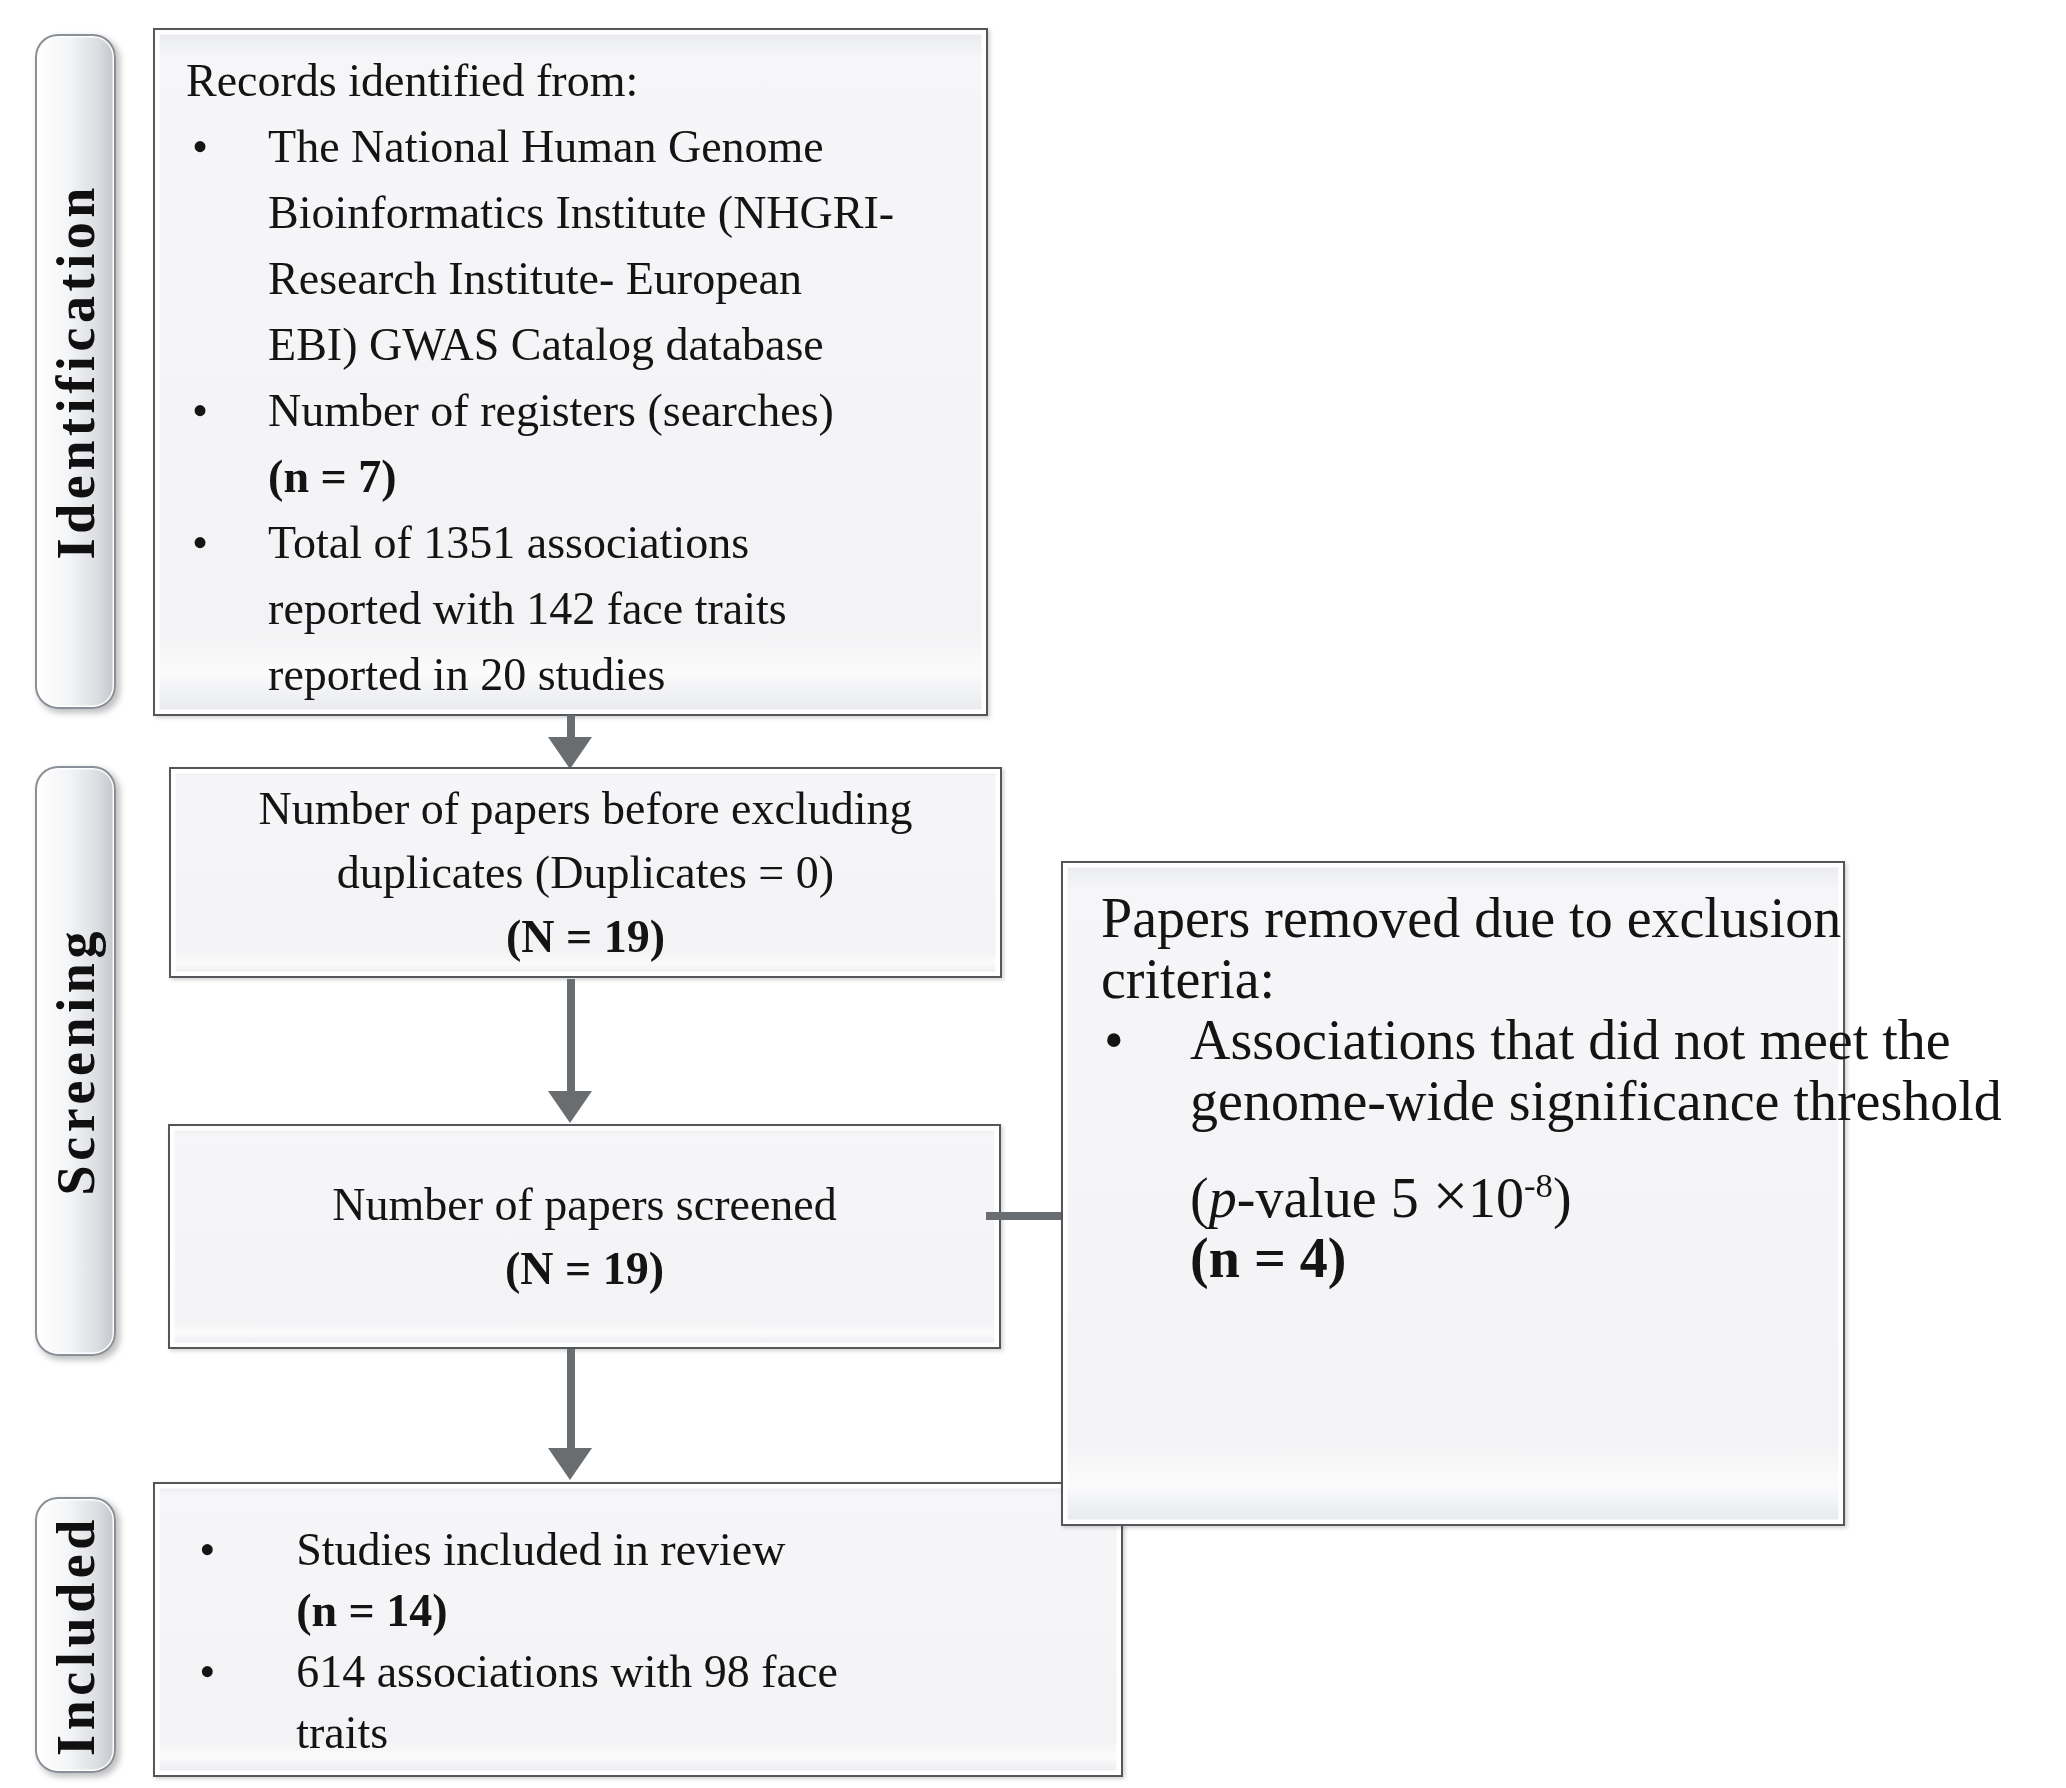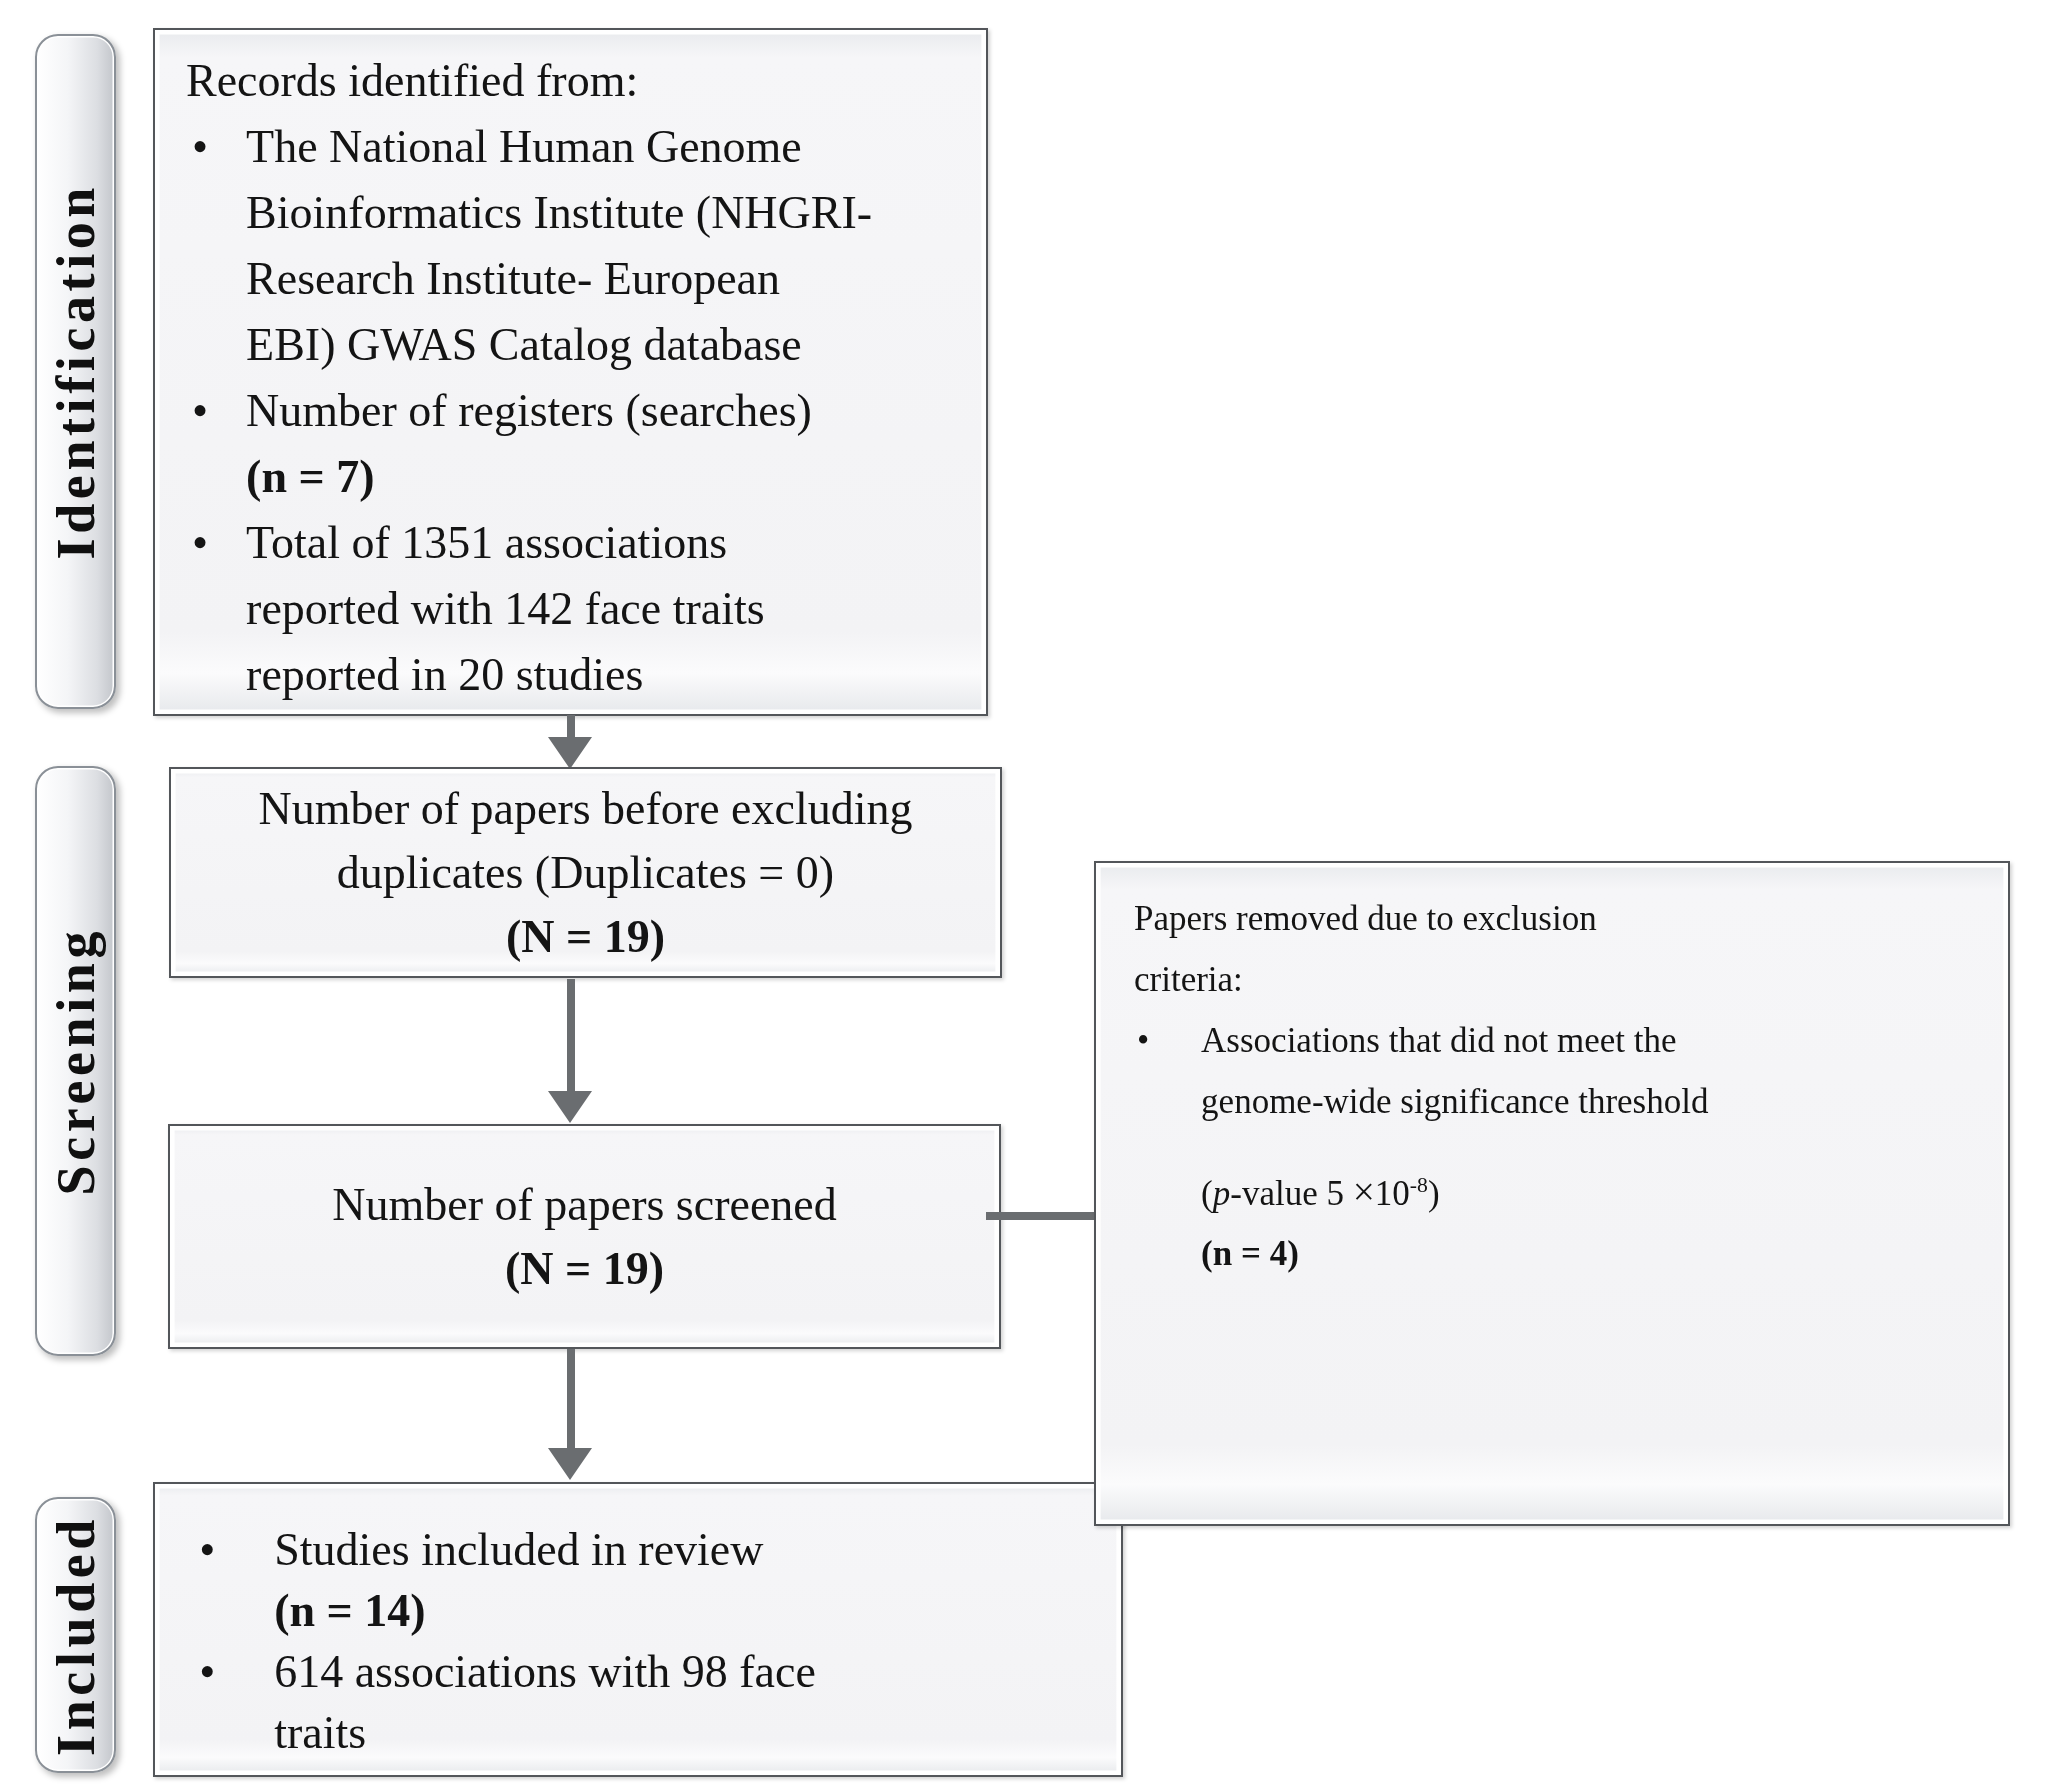--- a/index.html
+++ b/index.html
@@ -27,31 +27,31 @@
   .box {
     position:absolute; box-sizing:border-box;
     border:2.3px solid #53565a;
     background:linear-gradient(180deg,#e8eaed 0%,#f6f6f8 4%,#f3f3f5 88%,#fbfbfc 94%,#e6e8eb 100%);
     box-shadow:inset 0 0 0 4.6px #ffffff, 1.5px 2.3px 3.8px rgba(0,0,0,0.18);
   }
   .box-records   { left:153px; top:27.6px;   width:835px; height:688px; padding:18.4px 23px 0 31px; font-size:46px; line-height:66px; }
   .box-dups      { left:153px; top:767px; width:833px; height:211px; display:flex; flex-direction:column; justify-content:center; text-align:center; font-size:46px; line-height:64px; padding:0 15.3px;margin-left:16px; }
   .box-screened  { left:168px; top:1124px; width:833px; height:225px; display:flex; flex-direction:column; justify-content:center; text-align:center; font-size:46px; line-height:64px; padding:0 15.3px; }
   .box-included  { left:153px; top:1482px; width:970px; height:295px; padding:35px 18.4px 0 35px; font-size:46px; line-height:61px; }
-  .box-exclusion { left:1094px; top:861px; width:916px; height:665px; padding:24.5px 18.4px 0 38px; font-size:35px; line-height:61px; }
+  .box-exclusion { left:1061px; top:861px; width:784px; height:665px; padding:24.5px 18.4px 0 38px; font-size:56px; line-height:61px; }
 
   .b { font-weight:bold; }
   .ln { white-space:nowrap; }
 
   .bullet { display:flex; }
   .dot { flex:0 0 54px; padding-left:6.1px; }
   .dot::before { content:"\2022"; }
   .box-included .dot { flex:0 0 75px; padding-left:9.2px; }
   .box-exclusion .dot { flex:0 0 64px; padding-left:3.1px; }
-  .lines { flex:1 1 auto; }
+  .lines { flex:1 1 auto;margin-left:22px; }
 
   .pvalue { margin-top:23px; }
   .pvalue i { font-style:italic; }
   .pvalue sup { font-size:0.62em; vertical-align:super; }
   .pvalue .times { font-size:1.12em; }
 
   
   .shaft-v { position:absolute; width:7.7px; background:#6a6d70; }
   .shaft-h { position:absolute; height:7.7px; background:#6a6d70; }
   .head-down { position:absolute; width:0; height:0; border-left:22px solid transparent; border-right:22px solid transparent; border-top:32px solid #6a6d70; }

